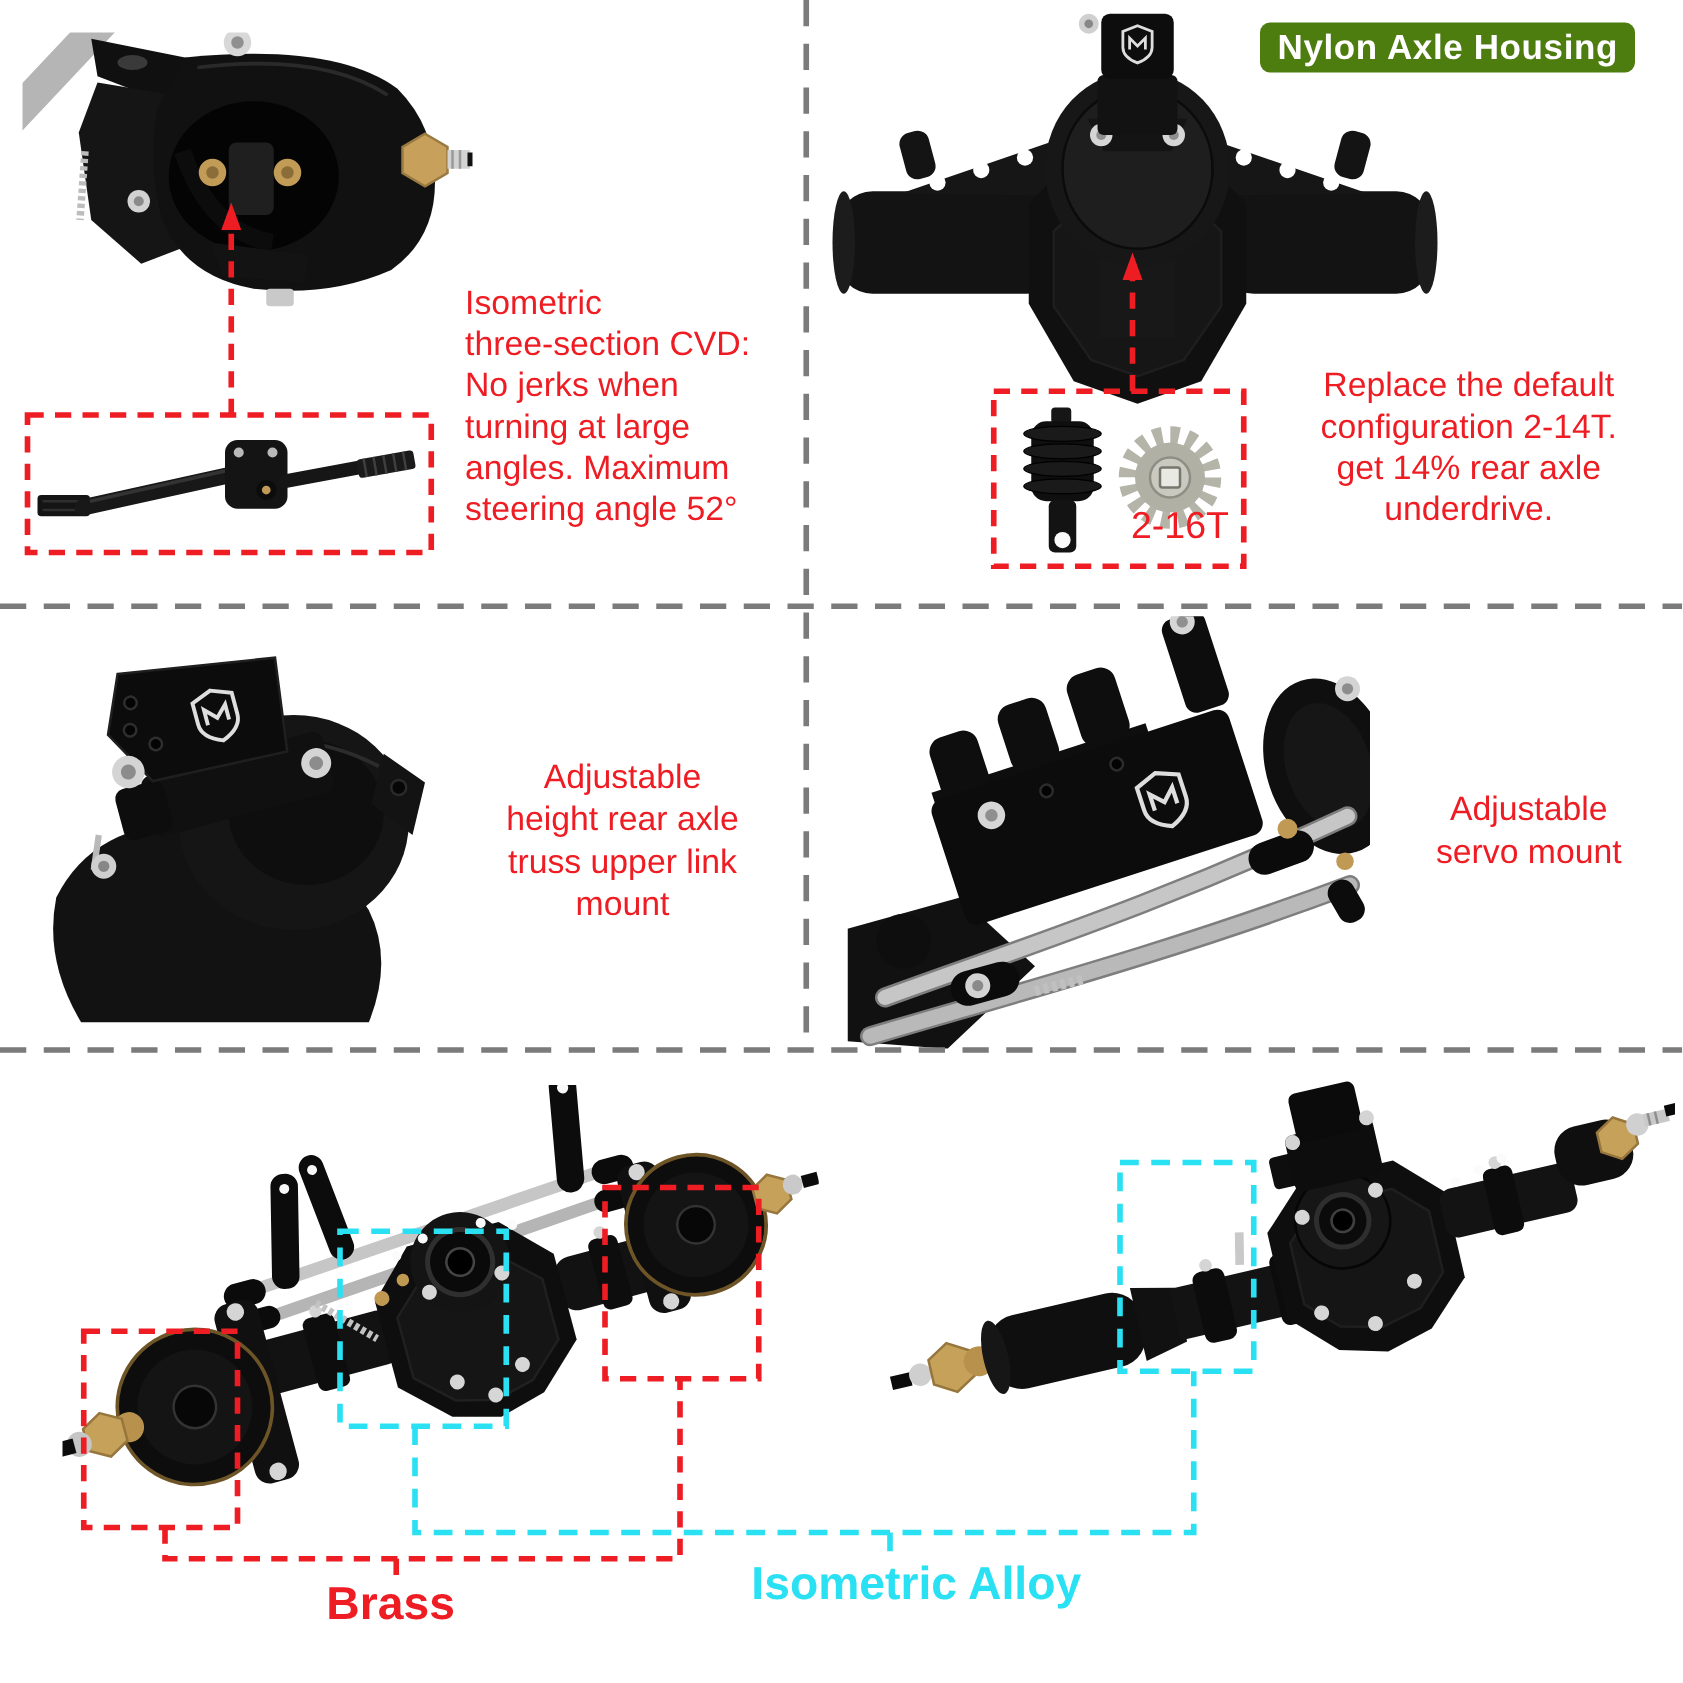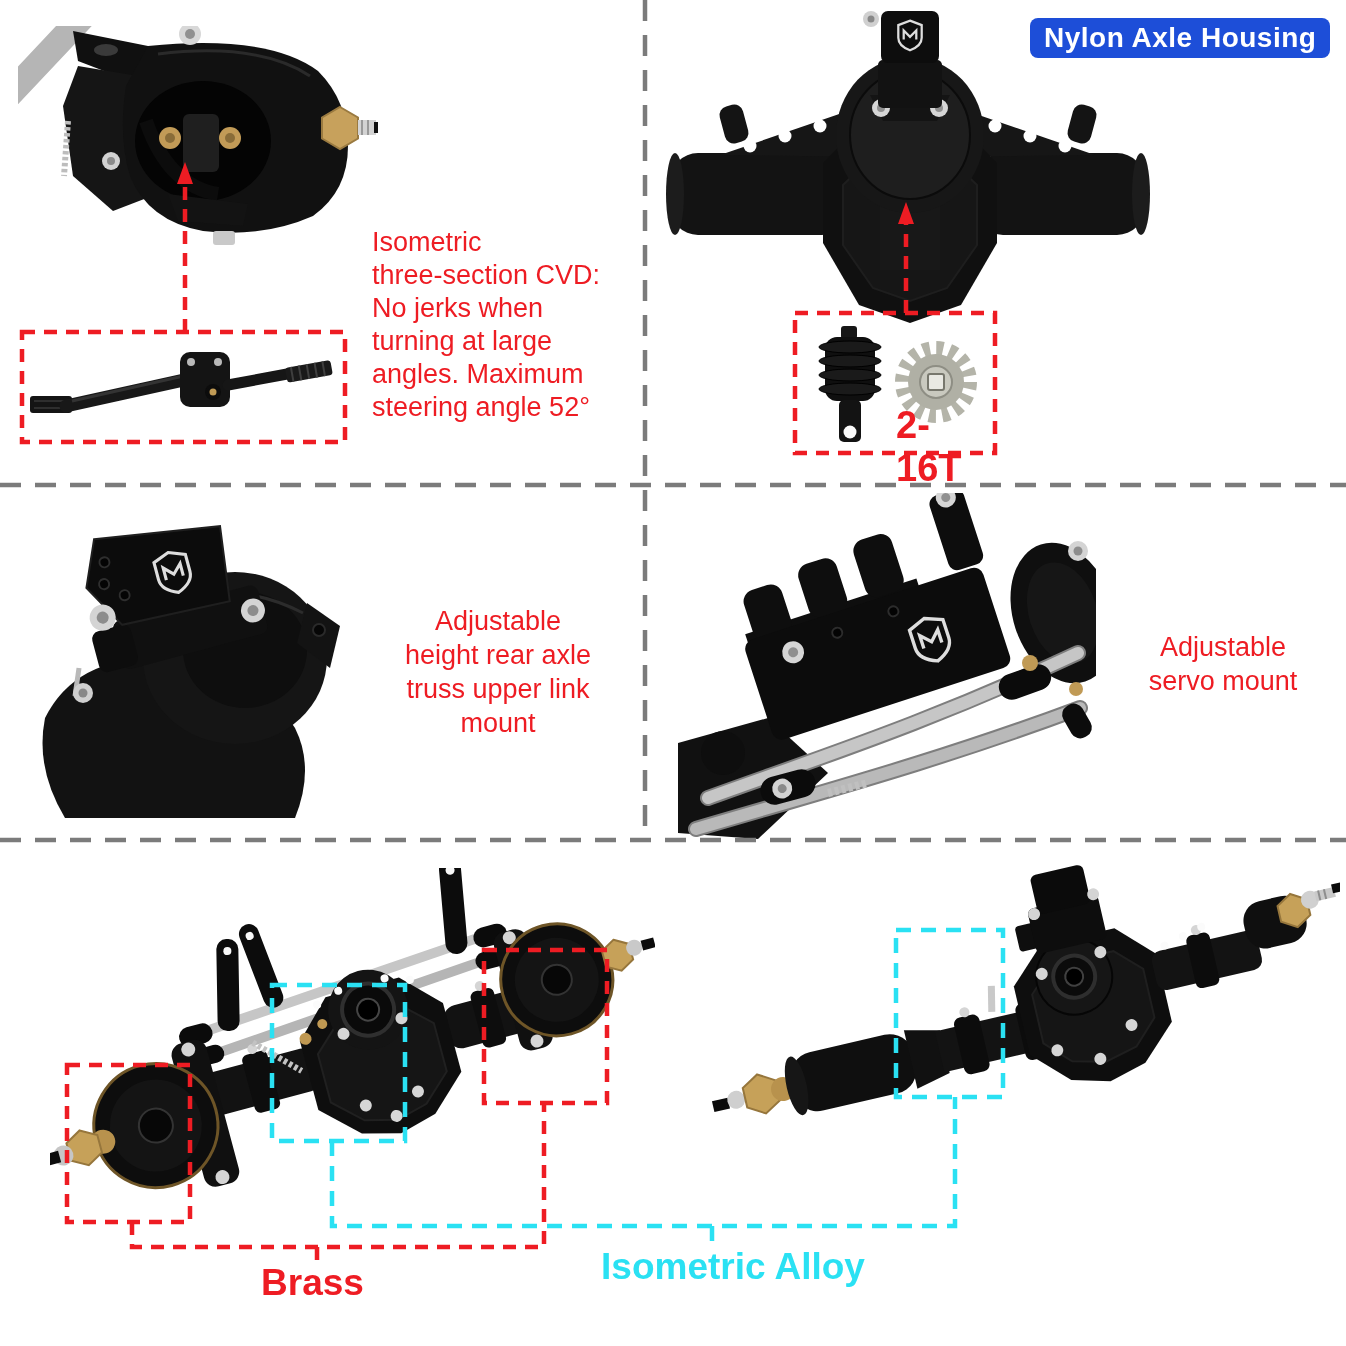--- a/index.html
+++ b/index.html
@@ -4,27 +4,27 @@
 <style>
   html,body{margin:0;padding:0;background:#fff;}
   #stage{position:relative;width:1346px;height:1346px;background:#fff;overflow:hidden;
          font-family:"Liberation Sans","DejaVu Sans",sans-serif;}
   #stage svg{position:absolute;display:block;}
   .note{position:absolute;color:var(--red,#ee1c23);font-weight:400;white-space:pre-line;}
   #txt-cvd{left:372px;top:226px;width:272px;text-align:left;font-size:27px;line-height:33px;}
   #txt-housing{left:1014px;top:292px;width:322px;text-align:center;font-size:27px;line-height:33px;}
   #txt-truss{left:378px;top:604px;width:240px;text-align:center;font-size:27px;line-height:34px;}
   #txt-servo{left:1108px;top:630px;width:230px;text-align:center;font-size:27px;line-height:34px;}
-  #lbl-gear{position:absolute;left:896px;top:404px;width:96px;text-align:left;
-            color:var(--red,#ee1c23);font-weight:700;font-size:38px;}
+  #lbl-gear{position:absolute;left:896px;top:404px;width:96px;text-align:center;
+            color:var(--red,#ee1c23);font-weight:400;font-size:30px;}
   #lbl-brass{position:absolute;left:240px;top:1262px;width:145px;text-align:center;
              color:var(--red,#ee1c23);font-weight:700;font-size:37px;}
   #lbl-alloy{position:absolute;left:592px;top:1246px;width:282px;text-align:center;
              color:var(--cyan,#2ae1f3);font-weight:700;font-size:37px;}
-  #badge{position:absolute;left:1030px;top:18px;background:#1d4ed8;color:#ffffff;
+  #badge{position:absolute;left:1008px;top:18px;background:#4d7c0f;color:#ffffff;
          font-size:28px;font-weight:700;padding:4px 14px;border-radius:8px;letter-spacing:.5px;}
   .divider{stroke:var(--divider,#7b7b7b);stroke-width:4.5;stroke-dasharray:21 14;fill:none;}
   .red-dash{stroke:var(--red,#ee1c23);stroke-width:4.5;stroke-dasharray:13 9;fill:none;}
   .cyan-dash{stroke:var(--cyan,#2ae1f3);stroke-width:4.5;stroke-dasharray:15 10;fill:none;}
   .red-fill{fill:var(--red,#ee1c23);}
   .txt{position:absolute;}
 </style>
 </head>
 <body>
 
@@ -340,20 +340,24 @@
     <path class="cyan-dash" d="M332,1141 L332,1226 L955,1226 L955,1097 M712,1226 L712,1246"></path>
   </svg>
 
   <div id="badge" class="txt">Nylon Axle Housing</div>
   <div id="txt-cvd" class="note">Isometric
 three-section CVD:
 No jerks when
 turning at large
 angles. Maximum
 steering angle 52°</div>
+  <div id="txt-housing" class="note">Replace the default
+configuration 2-14T.
+get 14%  rear axle
+underdrive.</div>
   <div id="lbl-gear" class="txt">2-16T</div>
   <div id="txt-truss" class="note">Adjustable
 height rear axle
 truss upper link
 mount</div>
   <div id="txt-servo" class="note">Adjustable
 servo  mount</div>
   <div id="lbl-brass" class="txt">Brass</div>
   <div id="lbl-alloy" class="txt">Isometric Alloy</div>
 </div>

